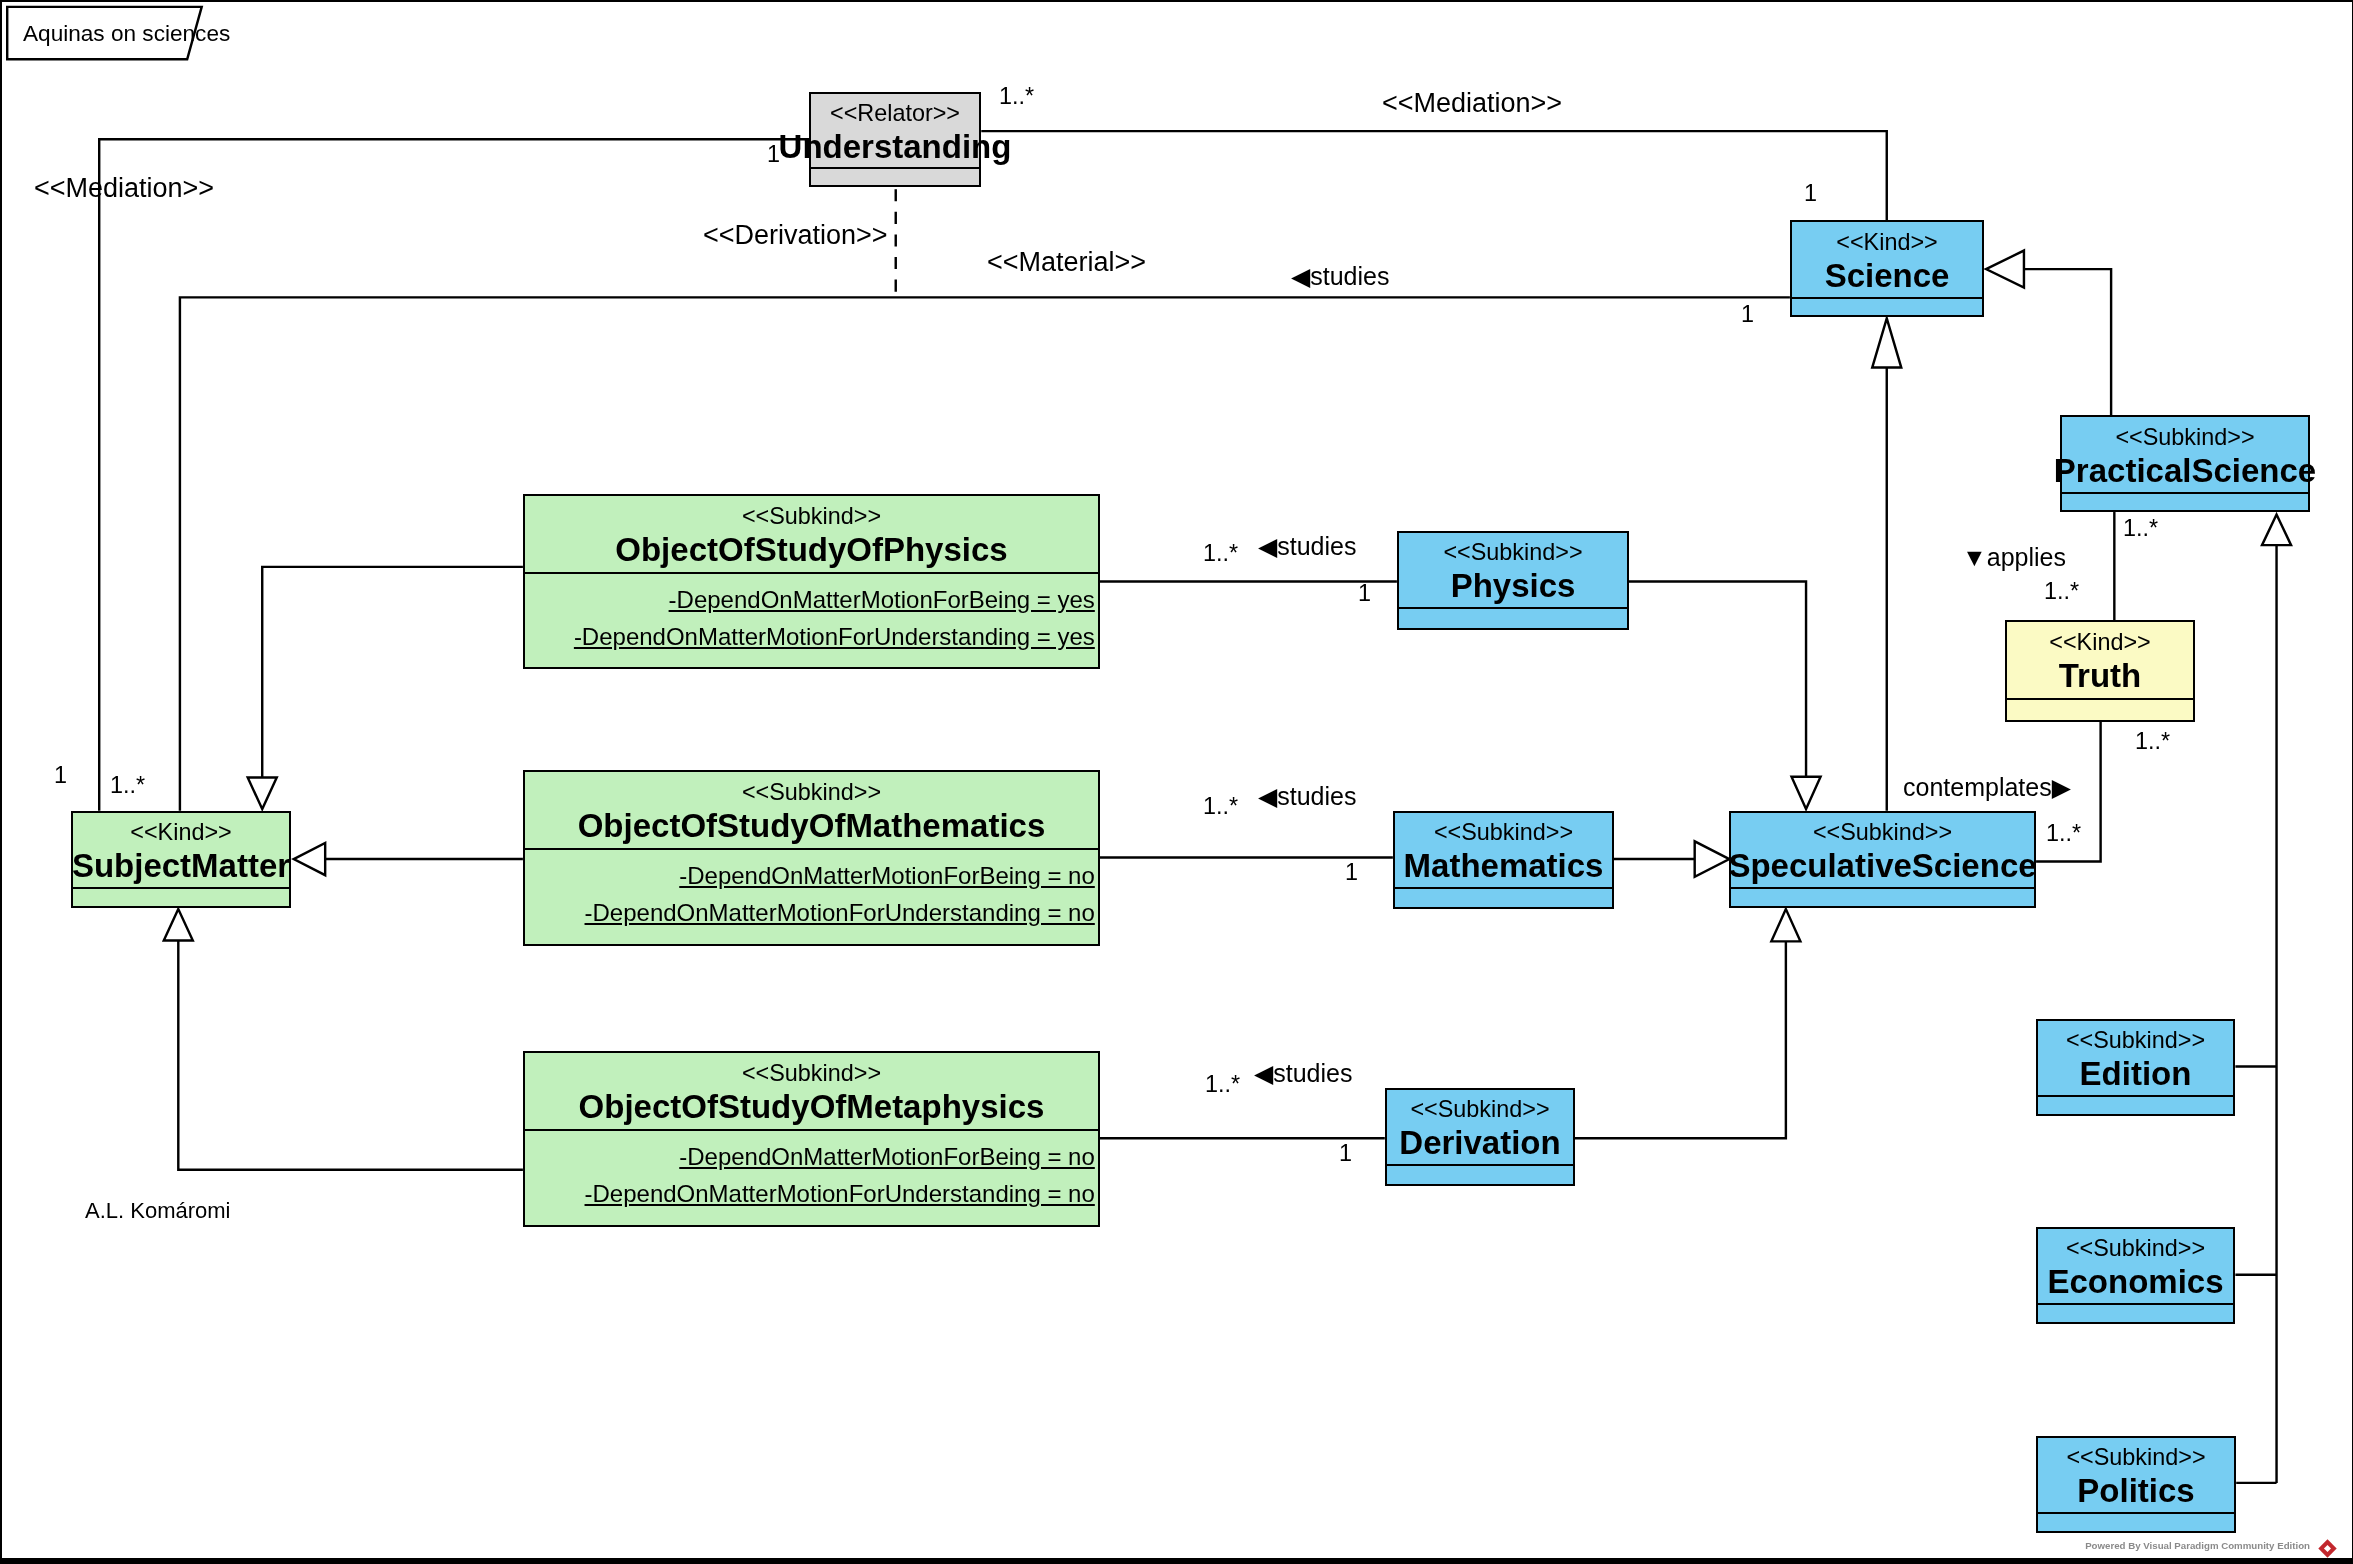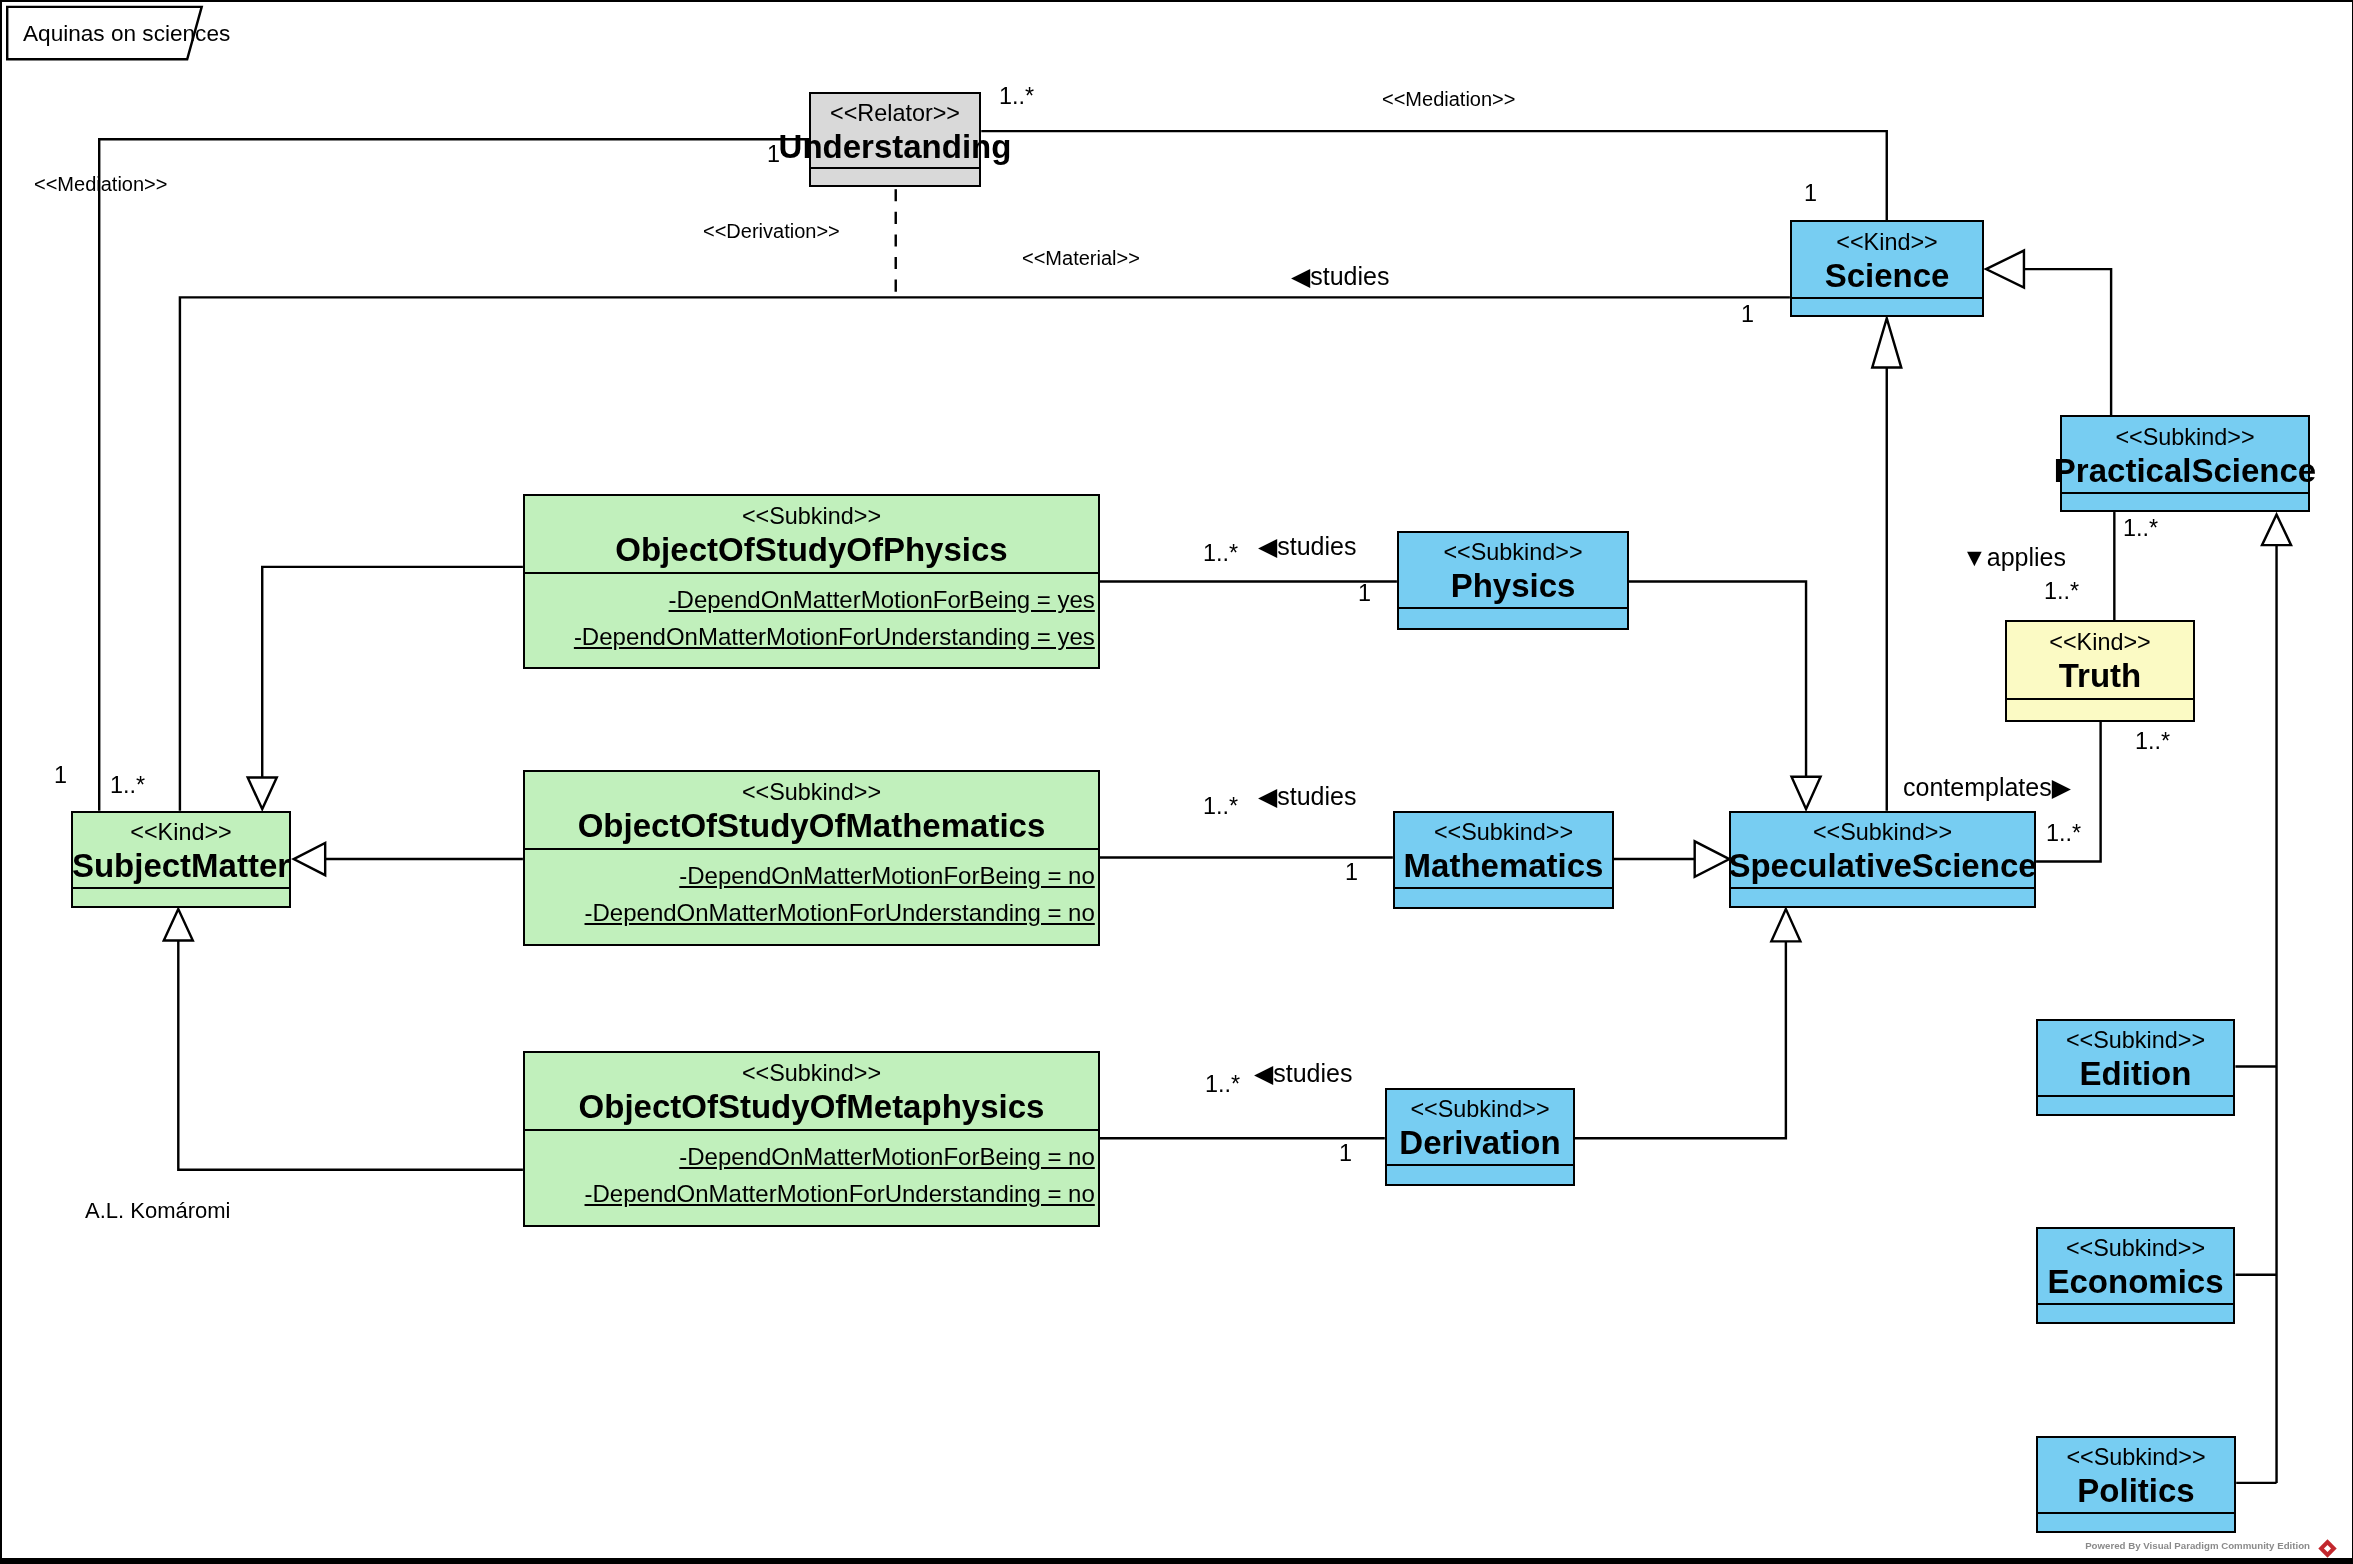--- a/index.html
+++ b/index.html
@@ -12,21 +12,21 @@
   .cls{position:absolute;border:2.4px solid #000;box-sizing:border-box;display:flex;flex-direction:column;}
   .cls.gray{background:#d9d9d9;}
   .cls.blue{background:#77cdf2;}
   .cls.green{background:#c1f0bc;}
   .cls.yellow{background:#fbfac4;}
   .head{border-bottom:2.4px solid #000;display:flex;flex-direction:column;align-items:center;justify-content:center;flex:0 0 auto;}
   .stereo{font-size:23.4px;line-height:32px;color:#000;}
   .cname{font-size:33px;line-height:36px;font-weight:bold;color:#000;}
   .attrs{padding:6.5px 3.2px 0 3.2px;}
   .attr{font-size:24px;line-height:37px;text-decoration:underline;white-space:nowrap;color:#000;}
-  .elabel{position:absolute;font-size:20px;color:#000;white-space:nowrap;}
+  .elabel{position:absolute;font-size:27px;color:#000;white-space:nowrap;}
   .mult{position:absolute;font-size:23.4px;color:#000;white-space:nowrap;}
   #title-tab-text{position:absolute;left:21px;top:19.4px;font-size:22.6px;color:#000;white-space:nowrap;}
   #author{position:absolute;left:83px;top:1196px;font-size:22px;color:#000;white-space:nowrap;}
   #footer{position:absolute;top:1538px;right:42px;font-size:9.7px;color:#8a8a8a;white-space:nowrap;font-weight:bold;}
   #vp-logo{position:absolute;top:1540px;right:18px;width:13px;height:13px;background:#c2272d;transform:rotate(45deg);}
   #vp-logo:after{content:"";position:absolute;left:4px;top:4px;width:4.8px;height:4.8px;background:#fff;}
 </style>
 </head>
 <body>
 
@@ -204,21 +204,21 @@
   <div class="elabel" style="left:32px;top:171px">&lt;&lt;Mediation&gt;&gt;</div>
   <div class="mult" style="left:765px;top:139px">1</div>
   <div class="mult" style="left:52px;top:760px">1</div>
 
   <div class="elabel" style="left:1380px;top:86px">&lt;&lt;Mediation&gt;&gt;</div>
   <div class="mult" style="left:997px;top:81px">1..*</div>
   <div class="mult" style="left:1802px;top:178px">1</div>
 
   <div class="elabel" style="left:701px;top:218px">&lt;&lt;Derivation&gt;&gt;</div>
 
-  <div class="elabel" style="left:1020px;top:245px">&lt;&lt;Material&gt;&gt;</div>
+  <div class="elabel" style="left:985px;top:245px">&lt;&lt;Material&gt;&gt;</div>
   <div class="elabel" style="left:1289px;top:260px;font-size:25px">◀studies</div>
   <div class="mult" style="left:1739px;top:299px">1</div>
   <div class="mult" style="left:108px;top:770px">1..*</div>
 
   <div class="mult" style="left:1201px;top:538px">1..*</div>
   <div class="elabel" style="left:1256px;top:530px;font-size:25px">◀studies</div>
   <div class="mult" style="left:1356px;top:578px">1</div>
 
   <div class="mult" style="left:1201px;top:791px">1..*</div>
   <div class="elabel" style="left:1256px;top:780px;font-size:25px">◀studies</div>

